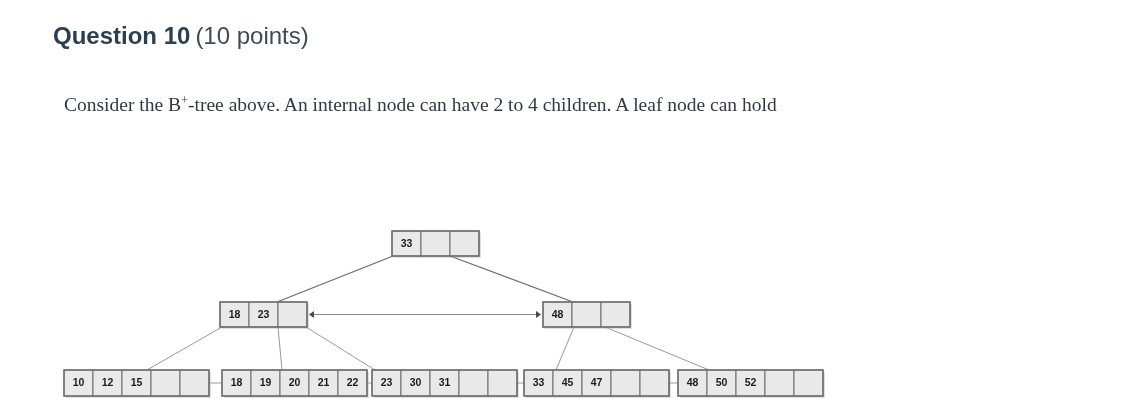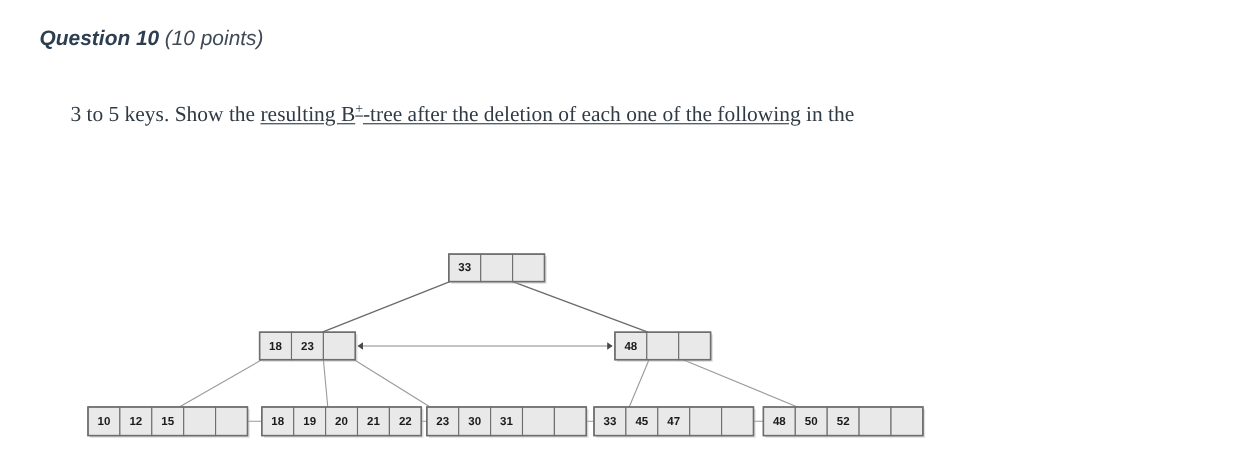--- a/index.html
+++ b/index.html
@@ -17,26 +17,25 @@
   }
   #page {
     position: relative;
     width: 1132px;
     height: 417px;
   }
 
   
   .q-header {
     position: absolute;
-    left: 36px;
+    left: 53px;
     top: 24px;
-    font-size: 19px;
+    font-size: 24px;
     line-height: 24px;
     white-space: nowrap;
-    font-style: italic;
   }
   .q-header .q-title {
     font-weight: bold;
     color: #2c3e50;
     font-family: "Liberation Sans", sans-serif;
   }
   .q-header .q-points {
     font-weight: normal;
     color: #3f4a56;
     font-family: "Liberation Sans", sans-serif;
@@ -68,21 +67,20 @@
     text-underline-offset: 2px;
   }
 
   
   #tree-wrap {
     position: absolute;
     left: 0;
     top: 215px;
     width: 1112px;
     height: 202px;
-    margin-left: 16px;
   }
   svg#tree {
     display: block;
   }
   .cell-rect {
     fill: #e9e9e9;
     stroke: #6d6d6d;
     stroke-width: 1;
   }
   .node-outline {
@@ -130,21 +128,21 @@
 </head>
 <body>
 
 <div id="page">
 
   <div class="q-header">
     <span class="q-title">Question 10</span><span class="q-points">(10 points)</span>
   </div>
 
   <div class="prompt">
-    <span class="ln"><span>3 to 5 keys. Show the </span><span class="u">resulting B</span><sup class="u">+</sup><span class="u">-tree after the deletion of each one of the following</span><span> in the</span></span>
+    <span class="ln"><span>Consider the B</span><sup>+</sup><span>-tree above. An internal node can have 2 to 4 children. A leaf node can hold</span></span>
   </div>
 
   <div id="tree-wrap">
     <svg id="tree" width="1132" height="202" viewBox="0 0 1132 202" xmlns="http://www.w3.org/2000/svg">
       <g id="edges">
           <line x1="393" y1="41" x2="277" y2="87" class="edge-dark"></line>
           <line x1="450" y1="41" x2="573" y2="87" class="edge-dark"></line>
           <line x1="222" y1="112" x2="147" y2="155" class="edge"></line>
           <line x1="278" y1="112" x2="282" y2="155" class="edge"></line>
           <line x1="306" y1="112" x2="375" y2="155" class="edge"></line>

